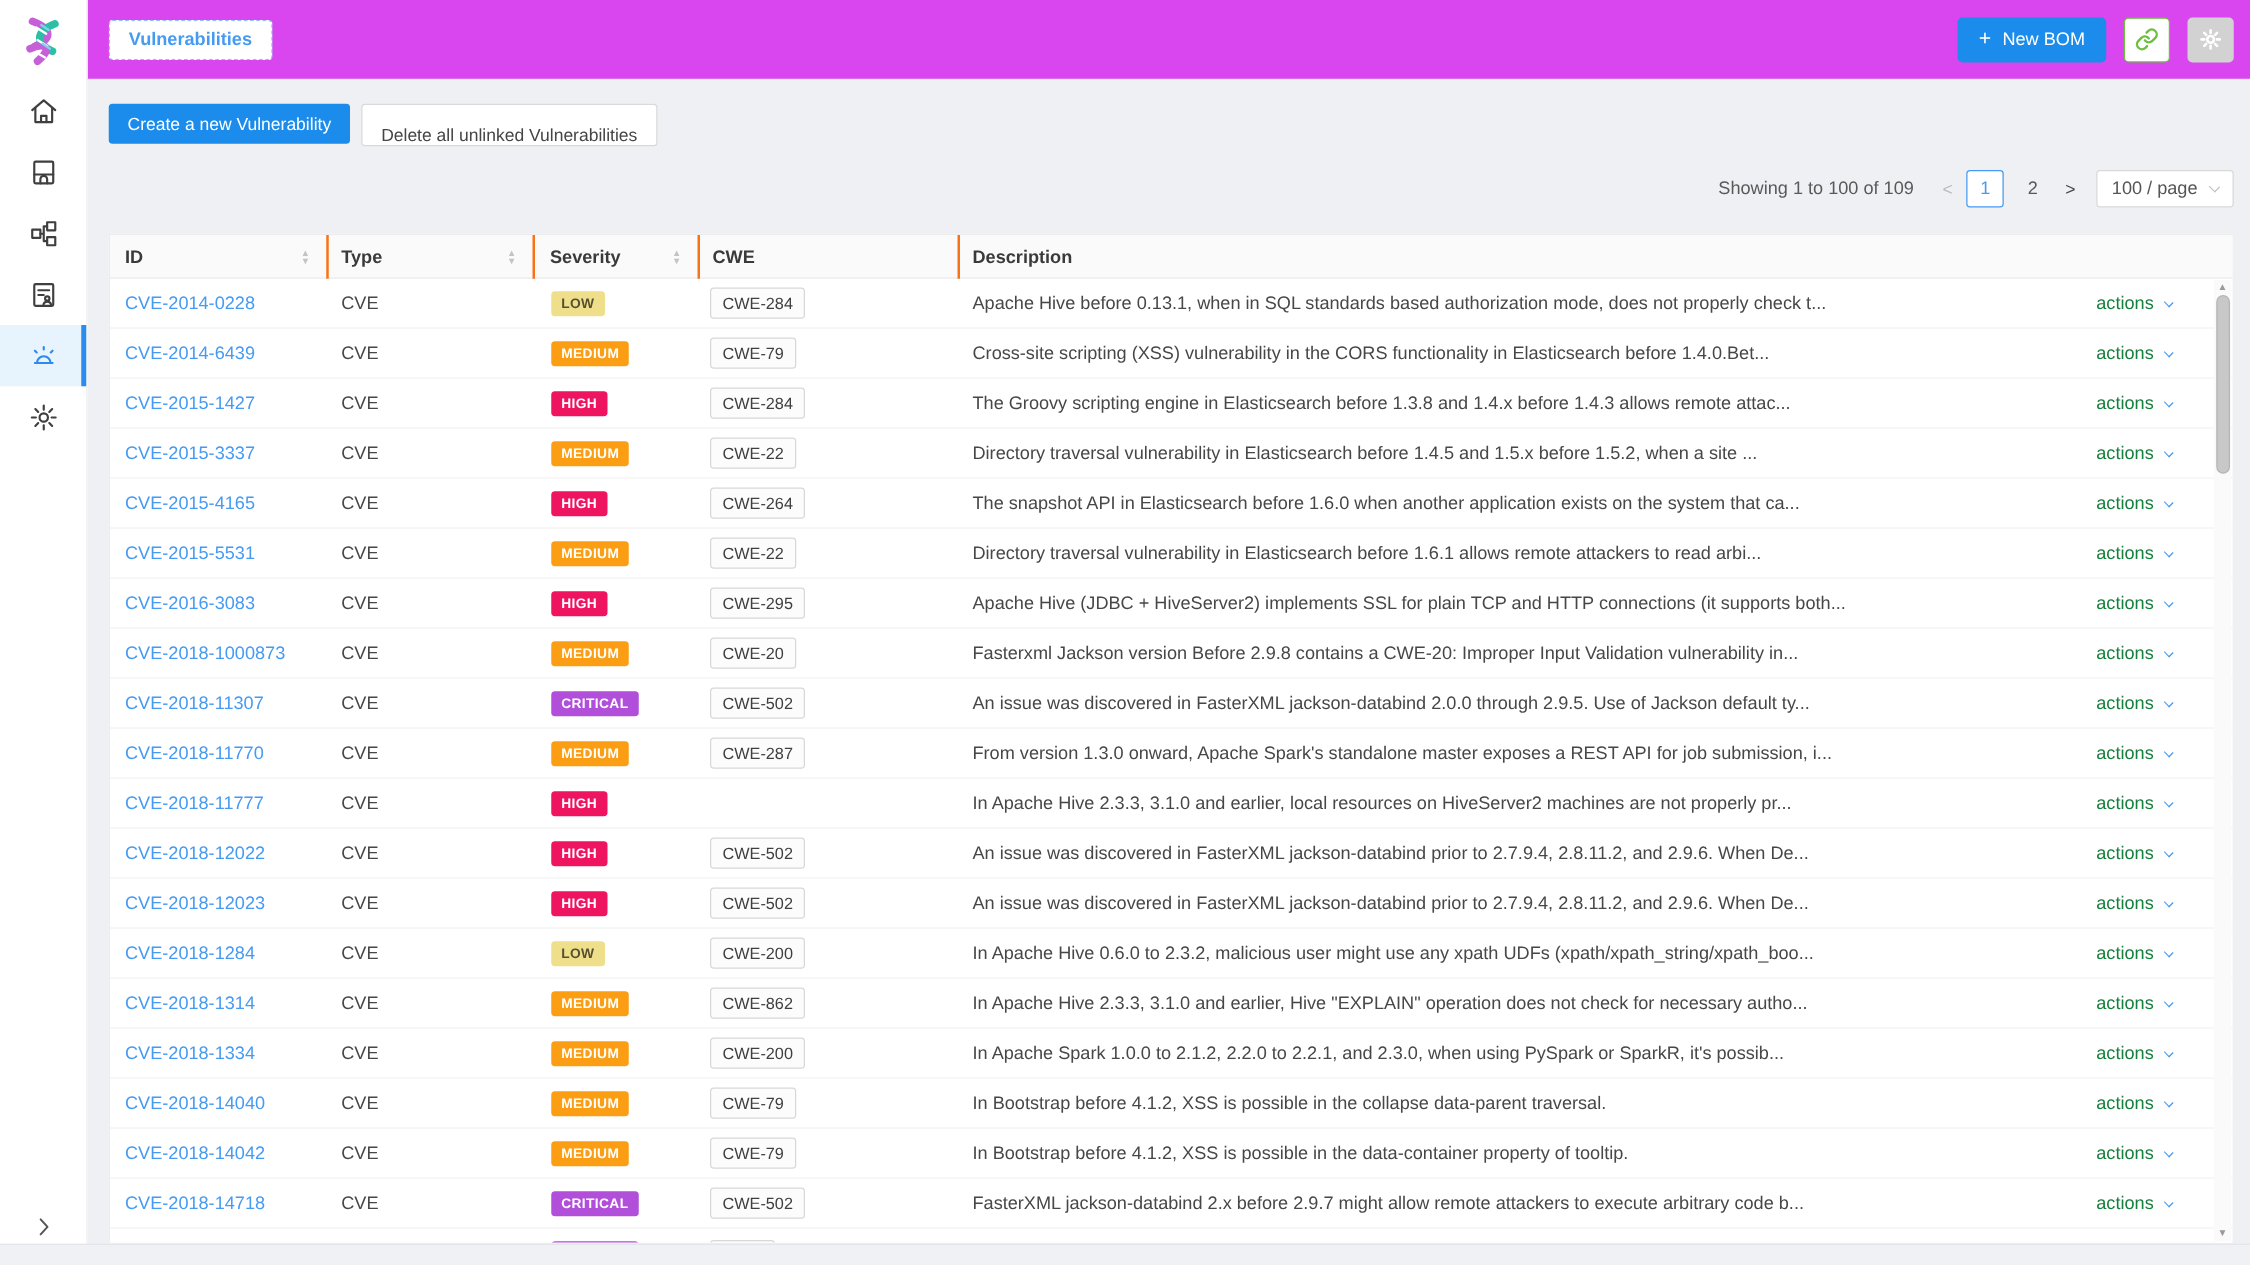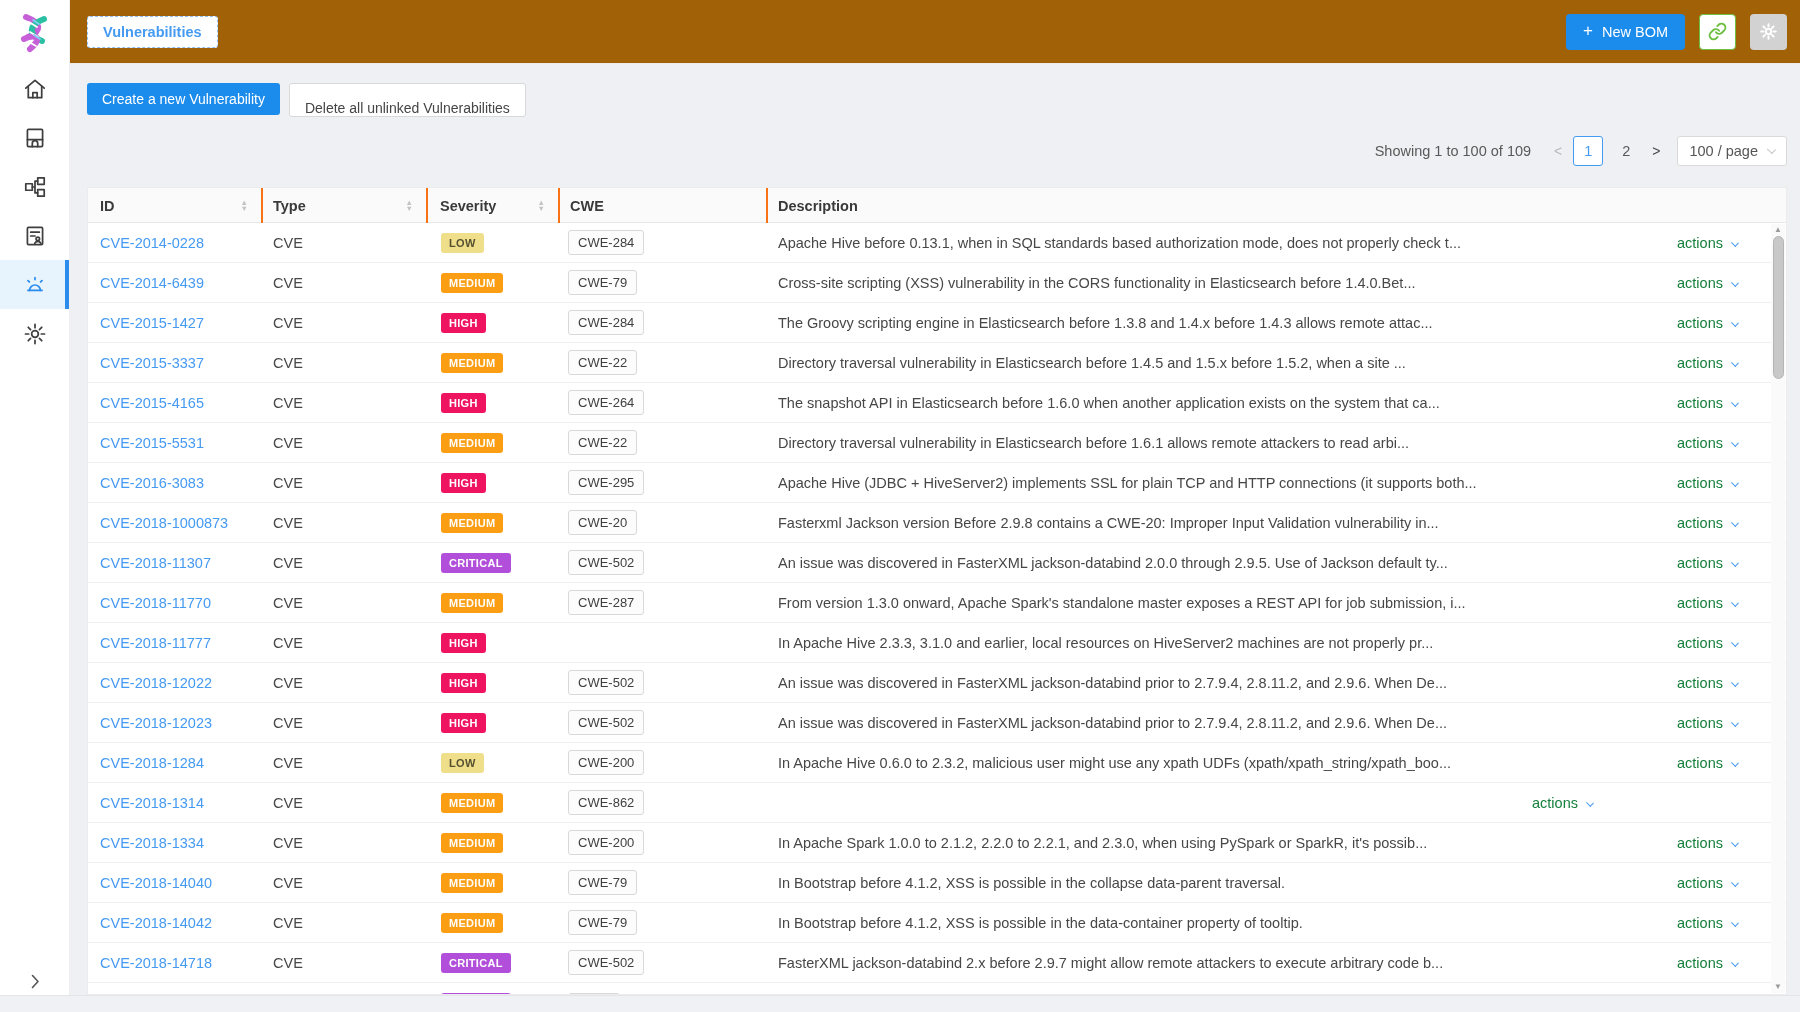--- a/index.html
+++ b/index.html
@@ -10,21 +10,21 @@
   .sidebar { position:absolute; left:0; top:0; bottom:17px; width:70px; background:#fff; border-right:1px solid #f0f0f0; z-index:6; }
   .logo-box { height:64px; display:flex; align-items:center; justify-content:center; }
   .nav-item { height:49px; display:flex; align-items:center; justify-content:center; position:relative; cursor:pointer; }
   .nav-item svg { stroke:#3f3f3f; fill:none; stroke-width:1.6; stroke-linecap:round; stroke-linejoin:round; }
   .nav-item.active { background:#e7f4fe; }
   .nav-item.active svg { stroke:#2b8ced; }
   .nav-item.active::after { content:""; position:absolute; right:0; top:0; bottom:0; width:4px; background:#2b8ced; }
   .sidebar-collapse { position:absolute; bottom:6px; left:0; width:70px; display:flex; justify-content:center; cursor:pointer; }
 
   
-  .topbar { position:absolute; left:70px; top:0; right:0; height:64px; background:#a16207; border-bottom:1px solid #ebebeb; display:flex; align-items:center; z-index:5; }
+  .topbar { position:absolute; left:70px; top:0; right:0; height:64px; background:#d946ef; border-bottom:1px solid #ebebeb; display:flex; align-items:center; z-index:5; }
   .breadcrumb-chip { margin-left:17px; padding:7px 15px; border:1px dashed #8fc1f7; border-radius:3px; color:#459af2; font-size:14.5px; font-weight:bold; background:#fff; cursor:pointer; }
   .topbar-right { margin-left:auto; margin-right:13px; display:flex; align-items:center; }
   .btn-primary { background:#1b8ceb; color:#fff; border:none; border-radius:4px; font-size:14.5px; font-family:inherit; cursor:pointer; }
   .new-bom-btn { height:36px; padding:0 17px; display:flex; align-items:center; gap:9px; }
   .new-bom-btn .plus { font-size:17px; font-weight:normal; position:relative; top:-1px; }
   .icon-btn { width:37px; height:36px; border-radius:4px; display:flex; align-items:center; justify-content:center; margin-left:14px; cursor:pointer; }
   .link-btn { background:#fff; border:1px solid #6cbf3f; }
   .gear-btn { background:#d2d2d2; border:none; }
 
   
@@ -368,20 +368,21 @@
     <div class="cell-actions">
       <span class="act"><span>actions </span><span class="chev"></span></span>
     </div>
   </div>
 
   <div class="t-grid t-row">
     <div class="cell-id"><a>CVE-2018-1314</a></div>
     <div class="cell-type">CVE</div>
     <div class="cell-sev"><span class="badge sev-medium">MEDIUM</span></div>
     <div class="cell-cwe"><span class="cwe-chip">CWE-862</span></div>
+    <div class="cell-desc">In Apache Hive 2.3.3, 3.1.0 and earlier, Hive "EXPLAIN" operation does not check for necessary autho...</div>
     <div class="cell-actions">
       <span class="act"><span>actions </span><span class="chev"></span></span>
     </div>
   </div>
 
   <div class="t-grid t-row">
     <div class="cell-id"><a>CVE-2018-1334</a></div>
     <div class="cell-type">CVE</div>
     <div class="cell-sev"><span class="badge sev-medium">MEDIUM</span></div>
     <div class="cell-cwe"><span class="cwe-chip">CWE-200</span></div>

